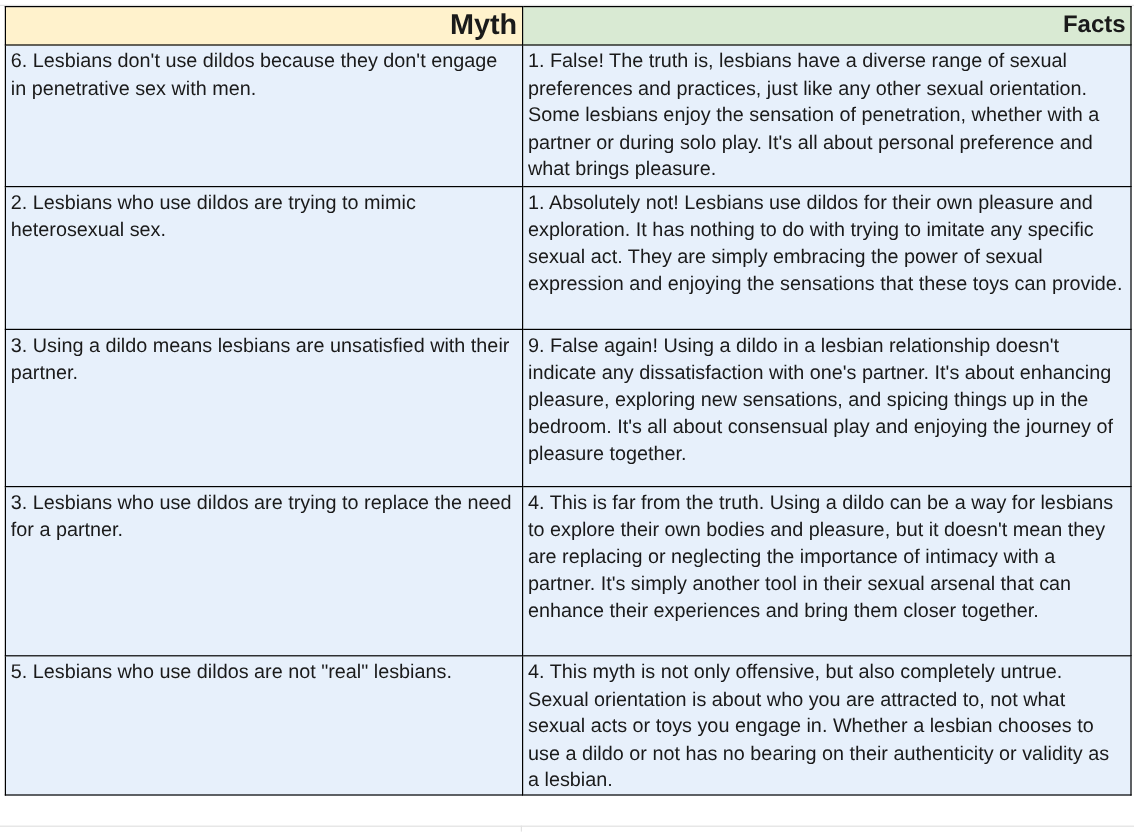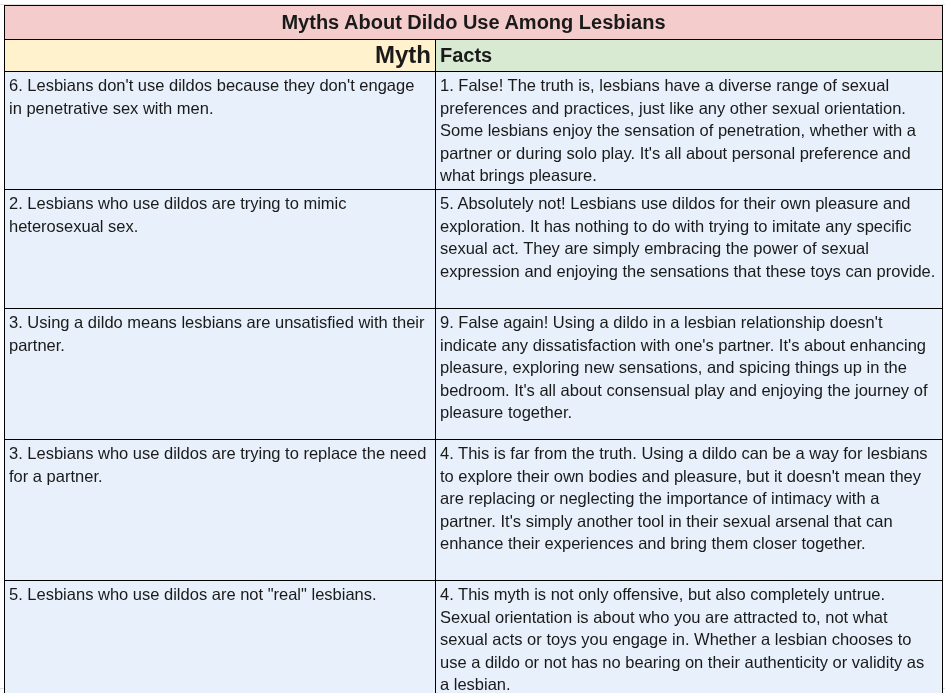--- a/index.html
+++ b/index.html
@@ -4,52 +4,49 @@
 <style>
   html, body { margin:0; padding:0; background:#ffffff; }
   body { width:945px; height:693px; position:relative; overflow:hidden;
          font-family:"Liberation Sans", sans-serif; color:#1a1a1a; }
   .grid-bg { position:absolute; inset:0; }
   .gl { position:absolute; background:#e2e2e2; }
   table { position:absolute; left:4px; top:5px; border-collapse:collapse; table-layout:fixed; }
   td { border:1.5px solid #000; vertical-align:top; padding:0 4px; font-size:16.5px; line-height:22.6px; }
   .title { background:#f4cccc; text-align:center; font-weight:bold; font-size:20px; height:33px; vertical-align:middle; padding:0; }
   .hmyth { background:#fff2cc; text-align:right; font-weight:bold; font-size:24px; height:31px; vertical-align:middle; }
-  .hfact { background:#d9ead3; text-align:left; font-weight:bold; font-size:20px; height:31px; vertical-align:middle; }
+  .hfact { background:#d9ead3; text-align:right; font-weight:bold; font-size:20px; height:31px; vertical-align:middle; }
   .cell { background:#e7f0fb; padding-top:2px; }
 </style>
 </head>
 <body>
 
 <div class="grid-bg">
   <div class="gl" style="left:0;top:4px;width:945px;height:1px;"></div>
   <div class="gl" style="left:0;top:688px;width:945px;height:1px;"></div>
   <div class="gl" style="left:434px;top:688px;width:1px;height:5px;"></div>
 </div>
 
 <table>
   <colgroup>
       <col style="width:431px">
       <col style="width:507px">
     </colgroup>
   <tbody>
-      <tr>
-    <td class="title" colspan="2">Myths About Dildo Use Among Lesbians</td>
-  </tr>
   <tr>
     <td class="hmyth">Myth</td>
     <td class="hfact">Facts</td>
   </tr>
   <tr style="height:118px">
     <td class="cell">6. Lesbians don't use dildos because they don't engage in penetrative sex with men.</td>
     <td class="cell">1. False! The truth is, lesbians have a diverse range of sexual preferences and practices, just like any other sexual orientation. Some lesbians enjoy the sensation of penetration, whether with a partner or during solo play. It's all about personal preference and what brings pleasure.</td>
   </tr>
   <tr style="height:119px">
     <td class="cell">2. Lesbians who use dildos are trying to mimic heterosexual sex.</td>
-    <td class="cell">5. Absolutely not! Lesbians use dildos for their own pleasure and exploration. It has nothing to do with trying to imitate any specific sexual act. They are simply embracing the power of sexual expression and enjoying the sensations that these toys can provide.</td>
+    <td class="cell">1. Absolutely not! Lesbians use dildos for their own pleasure and exploration. It has nothing to do with trying to imitate any specific sexual act. They are simply embracing the power of sexual expression and enjoying the sensations that these toys can provide.</td>
   </tr>
   <tr style="height:131px">
     <td class="cell">3. Using a dildo means lesbians are unsatisfied with their partner.</td>
     <td class="cell">9. False again! Using a dildo in a lesbian relationship doesn't indicate any dissatisfaction with one's partner. It's about enhancing pleasure, exploring new sensations, and spicing things up in the bedroom. It's all about consensual play and enjoying the journey of pleasure together.</td>
   </tr>
   <tr style="height:141px">
     <td class="cell">3. Lesbians who use dildos are trying to replace the need for a partner.</td>
     <td class="cell">4. This is far from the truth. Using a dildo can be a way for lesbians to explore their own bodies and pleasure, but it doesn't mean they are replacing or neglecting the importance of intimacy with a partner. It's simply another tool in their sexual arsenal that can enhance their experiences and bring them closer together.</td>
   </tr>
   <tr style="height:116px">

